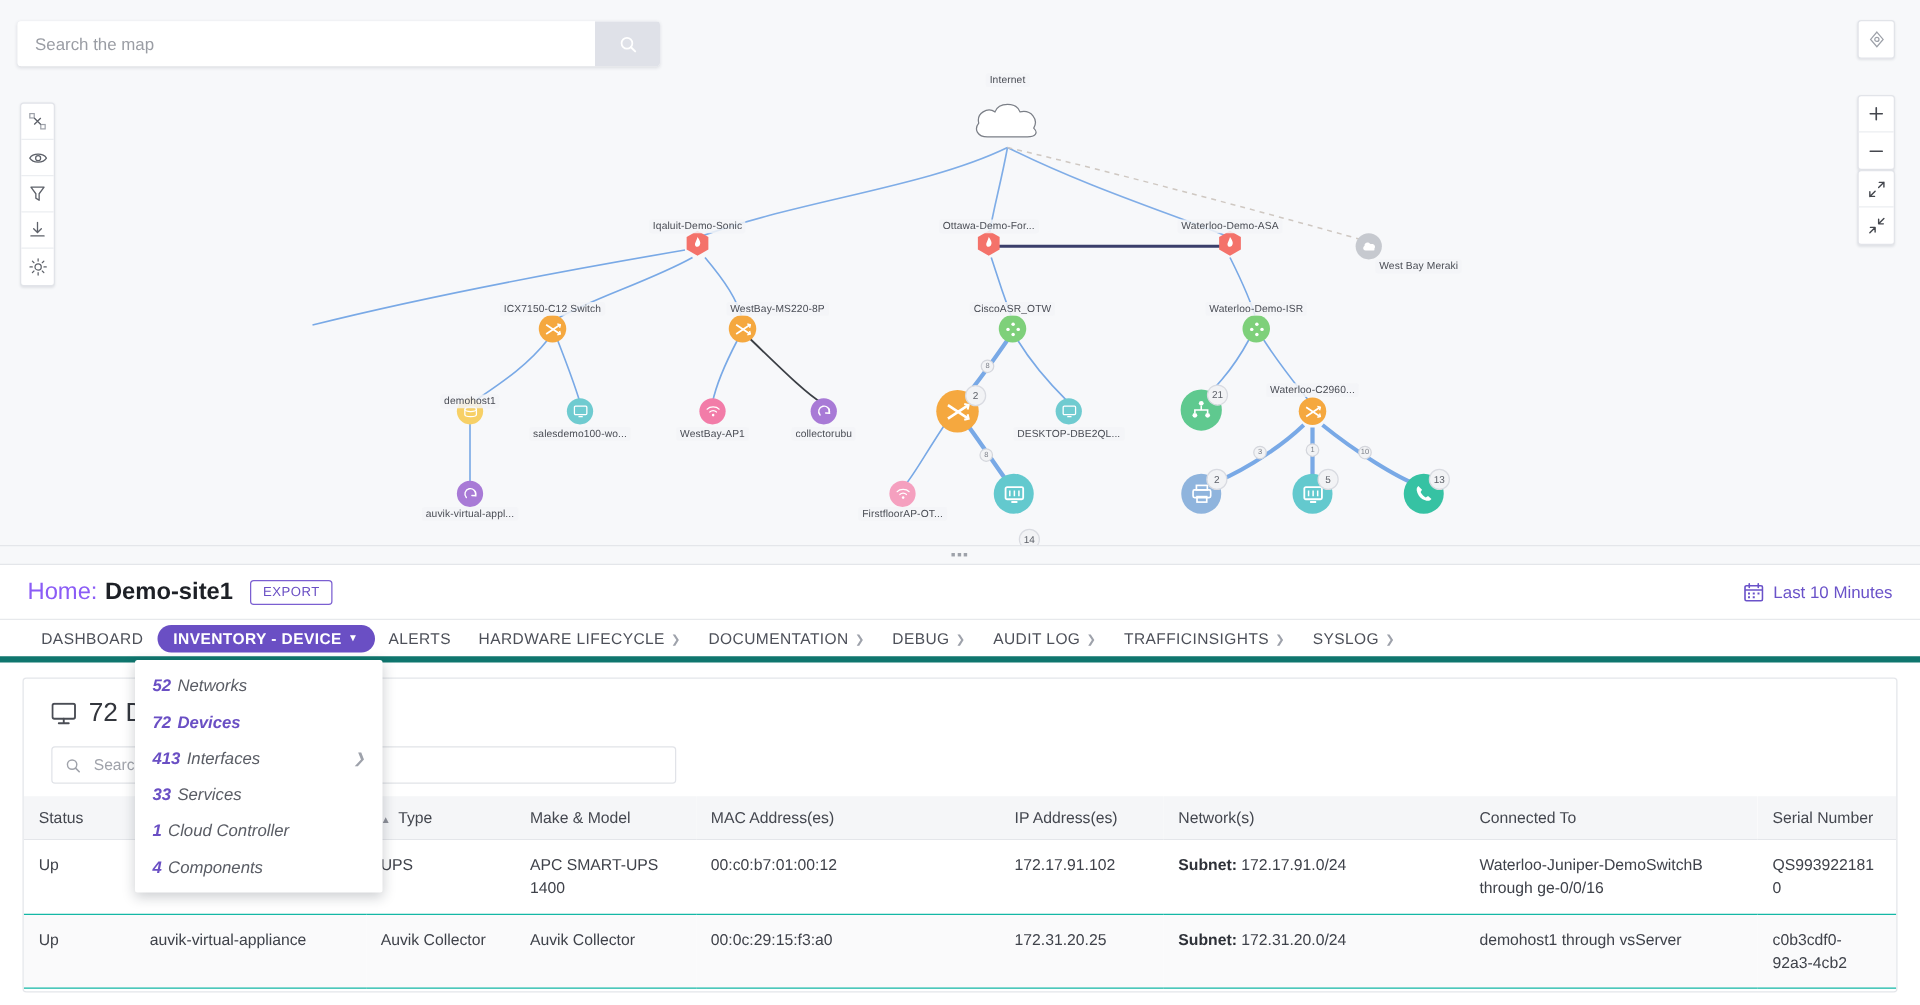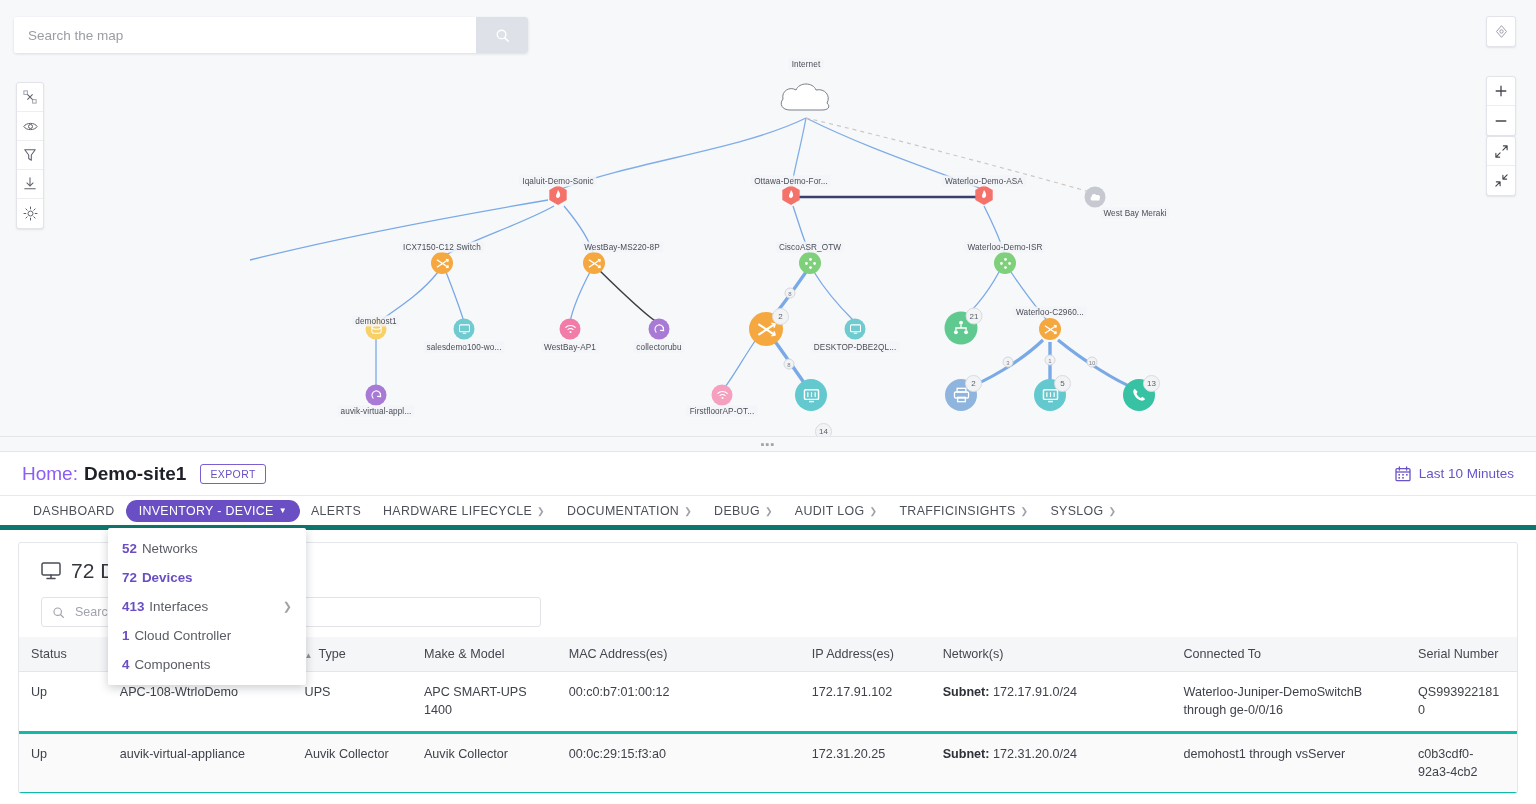--- a/index.html
+++ b/index.html
@@ -118,21 +118,21 @@
     height: 34px; display: flex; align-items: center; gap: 0;
     padding: 0 22px; border-bottom: 5px solid #0f766e; background: #fff;
   }
   .tab {
     display: flex; align-items: center; gap: 5px; font-size: 12.4px;
     color: #4d5059; letter-spacing: .35px; padding: 5px 11px; cursor: pointer;
     white-space: nowrap;
   }
   .tab.active {
     background: #6a4fc4; color: #fff; border-radius: 11px; padding: 4px 13px;
-    font-weight: normal; position: relative;
+    font-weight: bold; position: relative;
   }
   .tab .caret { font-size: 9px; color: #9ea2ab; }
   .tab.active .caret { color: #fff; font-size: 8px; }
 
   .card {
     margin: 12px 18px; border: 1px solid #e4e6ea; border-radius: 3px;
     background: #fff; height: 252px; overflow: hidden; position: relative;
   }
   .card-head { display: flex; align-items: center; padding: 16px 22px 6px; }
   .card-count { font-size: 21px; color: #33363d; margin-left: 10px; font-weight: 400; }
@@ -152,32 +152,32 @@
     background: #f5f6f8; text-align: left; font-weight: 400; color: #44474f;
     font-size: 12.6px; padding: 10px 12px; vertical-align: top;
     border-bottom: 1px solid #e4e6ea; position: relative;
   }
   table.inv th.sorted::after {
     content: ""; position: absolute; left: 10px; right: 10px; bottom: -1px;
     height: 2px; background: #6a4fc4;
   }
   table.inv td {
     font-size: 12.6px; color: #3f424a; padding: 11px 12px;
-    border-bottom: 3px solid #14b8a6; vertical-align: top; line-height: 1.45;
+    border-bottom: 1px solid #14b8a6; vertical-align: top; line-height: 1.45;
     word-break: break-word;
   }
   table.inv tr.alt td { background: #fafafb; }
   .sort-caret { color: #8d9099; font-size: 8px; margin-right: 6px; }
   .subnet-lbl { font-weight: bold; color: #2e3138; }
 
   
   .dropdown {
     position: absolute; left: 108px; top: 528px; width: 198px;
     background: #fff; box-shadow: 0 3px 10px rgba(25,30,45,.22);
-    border-radius: 2px; padding: 6px 0; z-index: 40;
+    border-radius: 2px; padding: 6px 0; z-index: 40; font-style: italic;
   }
   .dd-item {
     display: flex; align-items: center; padding: 7px 14px; font-size: 13.4px;
     color: #5a5d65; cursor: pointer;
   }
   .dd-item .num { color: #6a4fc4; font-weight: bold; margin-right: 5px; }
   .dd-item.sel { color: #6a4fc4; font-weight: bold; }
   .dd-item.sel .num { color: #6a4fc4; }
   .dd-item .chev { margin-left: auto; color: #9ea2ab; font-size: 11px; }
 </style>
@@ -679,20 +679,24 @@
     <div class="dd-item sel">
       <span class="num">72</span>
       <span>Devices</span>
     </div>
     <div class="dd-item">
       <span class="num">413</span>
       <span>Interfaces</span>
       <span class="chev">❯</span>
     </div>
     <div class="dd-item">
+      <span class="num">33</span>
+      <span>Services</span>
+    </div>
+    <div class="dd-item">
       <span class="num">1</span>
       <span>Cloud Controller</span>
     </div>
     <div class="dd-item">
       <span class="num">4</span>
       <span>Components</span>
     </div>
   </div>
 
 </div>

